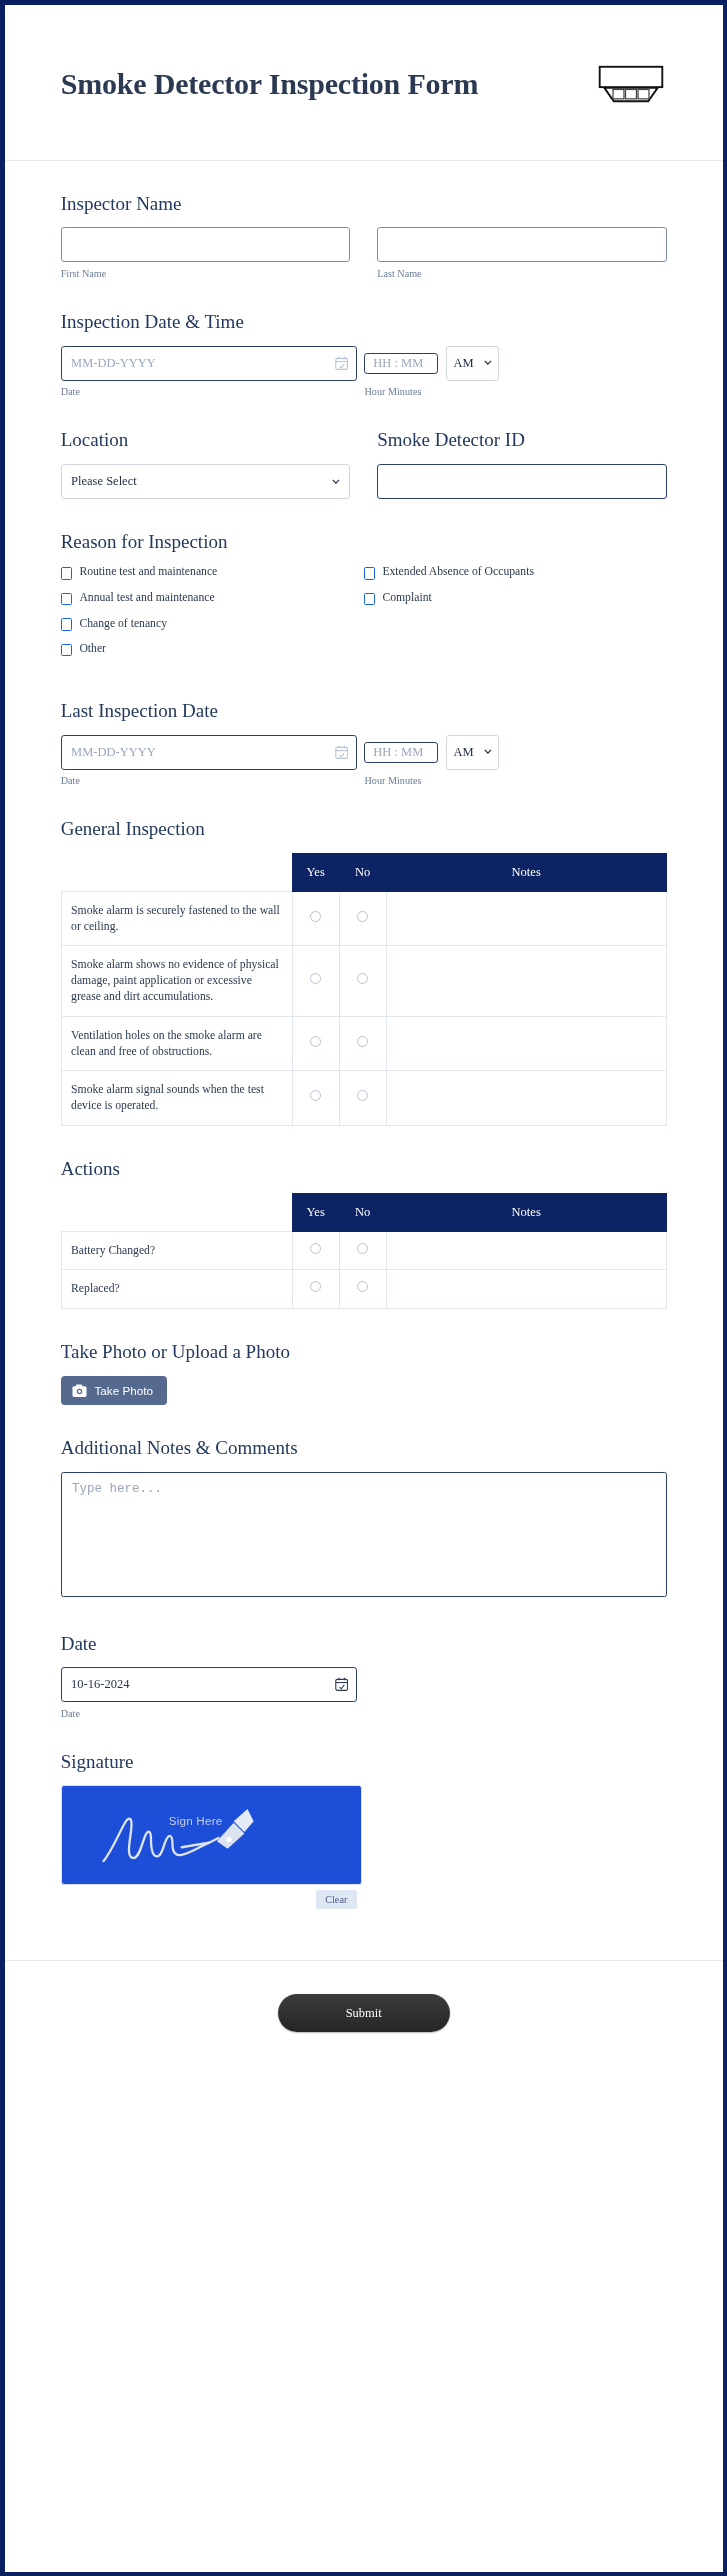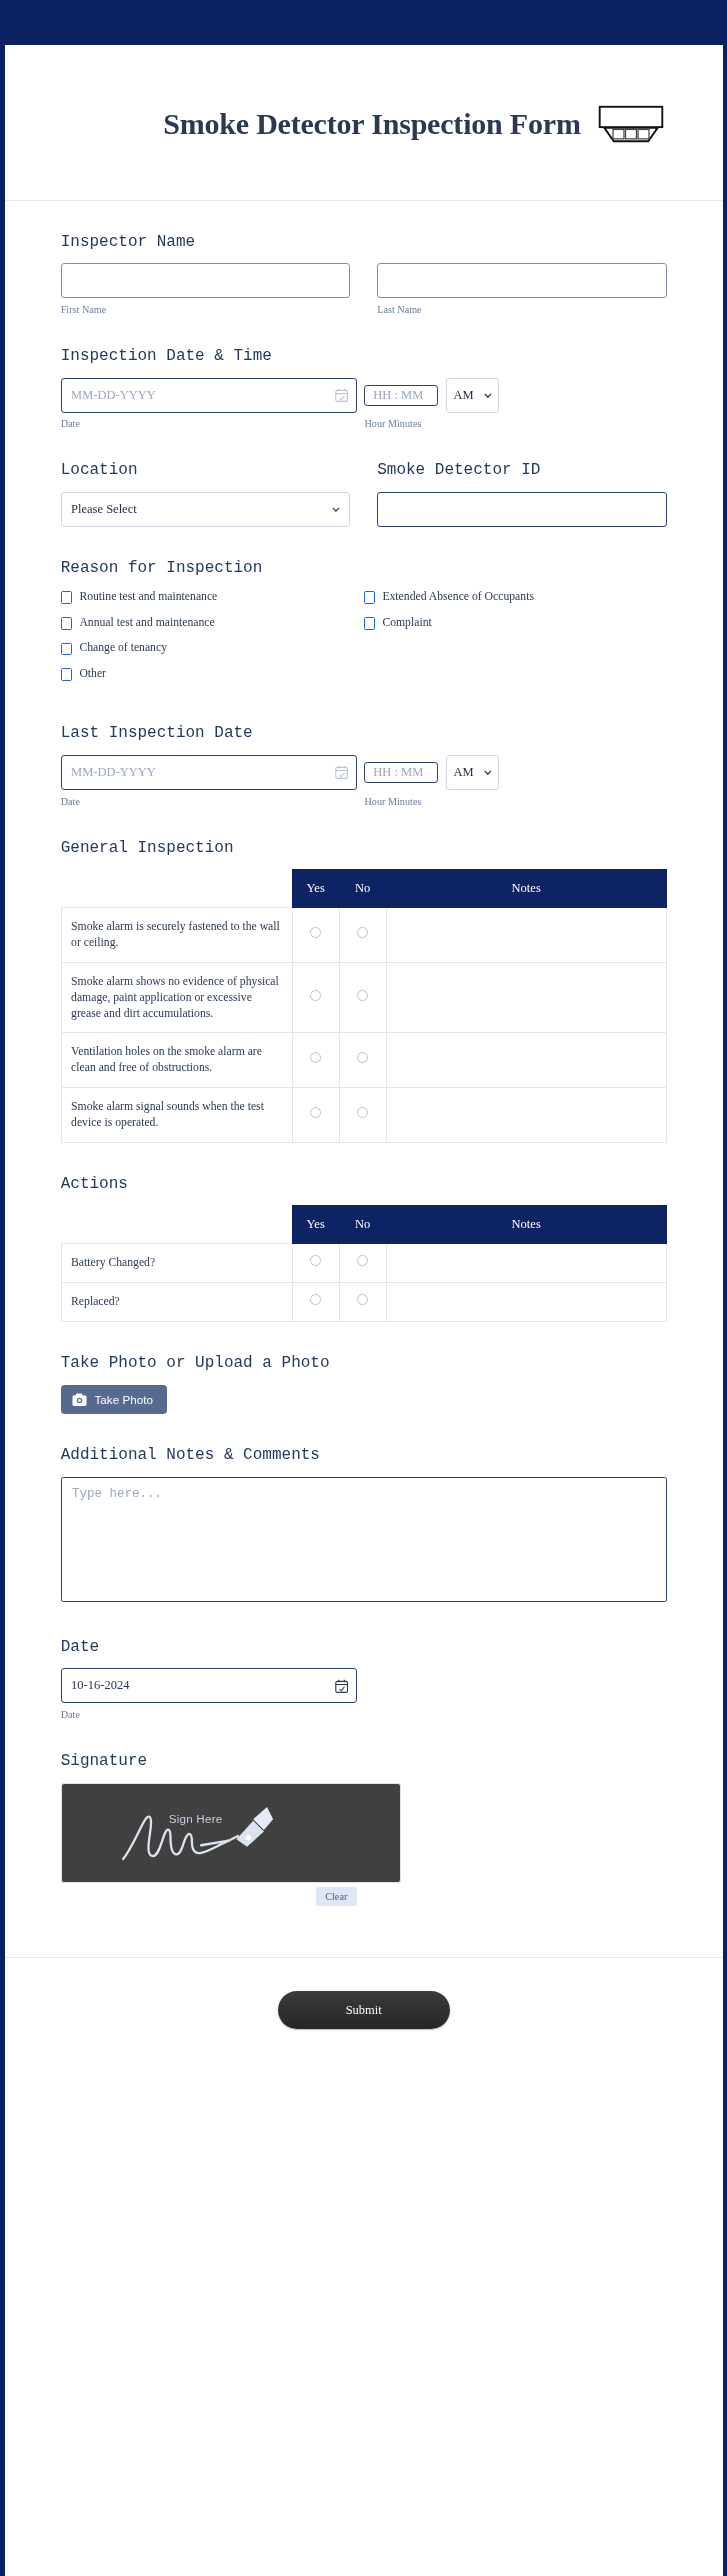--- a/index.html
+++ b/index.html
@@ -22,44 +22,43 @@
     min-height:2567px;
     position:relative;
   }
 
   
   .form-header {
     padding:38px 56px 34px 56px;
     border-bottom:0.8px solid #e8eaf0;
     display:flex;
     align-items:center;
-    justify-content:flex-end;
+    justify-content:space-between;
     min-height:156px;
-    margin-top:40px;
   }
   .form-title {
     font-family:"Liberation Serif", serif;
     font-size:30px;
     font-weight:bold;
     color:#2b3a52;
     letter-spacing:-0.2px;
     margin:0;
     line-height:1.15;
   }
   .logo-wrap { width:86px; flex:0 0 auto; display:flex; justify-content:flex-end;}
   .logo-svg { display:block; }
 
   
   .form-body { padding:31px 56px 20.3px 56px; }
   .field-group { margin-bottom:31px; }
   .field-label {
-    font-size:16px;
+    font-size:19px;
     color:#23395d;
     margin-bottom:11px;
-    font-family:Liberation Mono, monospace;
+    font-family:Liberation Serif, serif;
     line-height:1.3;
   }
   .sub-label {
     font-size:10.2px;
     color:#6b7d99;
     margin-top:5.5px;
     font-family:"Liberation Serif", serif;
   }
   .row { display:flex; gap:27px; }
   .col { flex:1 1 0; min-width:0; }
@@ -209,24 +208,24 @@
     font-size:12.5px;
     color:#26344d;
     padding:9.4px 10.2px;
     outline:none;
     resize:none;
   }
   .notes-area::placeholder { color:#9aa6bd; }
 
   
   .sig-pad {
-    width:340px; height:100px;
+    width:301px; height:100px;
     border:0.8px solid #dde3ee;
     border-radius:3.1px;
-    background:#404040;
+    background:#1d4ed8;
     position:relative;
     cursor:crosshair;
     overflow:hidden;
   }
   .sig-inner { position:absolute; left:0; top:0; width:100%; height:100%; }
   .sig-text {
     position:absolute;
     left:107px; top:28px;
     font-family:"Liberation Sans", sans-serif;
     font-size:11.7px;

